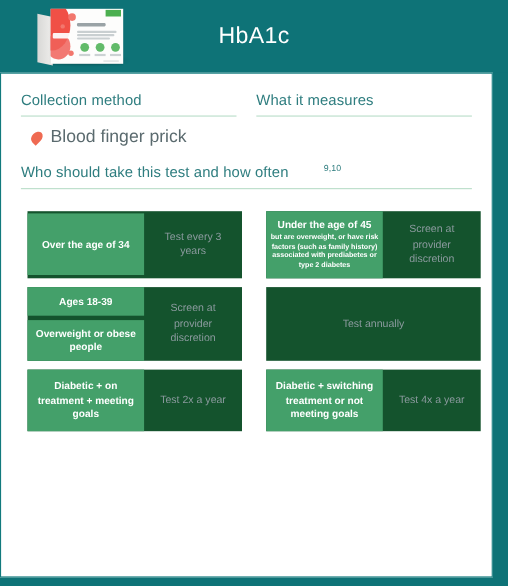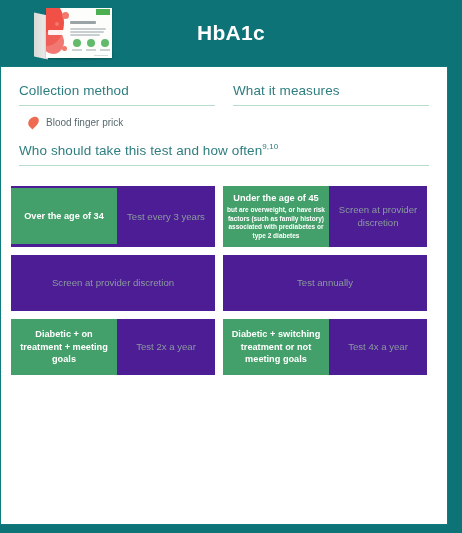--- a/index.html
+++ b/index.html
@@ -145,21 +145,21 @@
     height: 1.5px;
     background: #d4d9da;
   }
   .header-title {
     position: absolute;
     left: 0;
     right: 0;
     text-align: center;
     color: #ffffff;
     font-size: 21px;
-    font-weight: bold;
+    font-weight: normal;
     letter-spacing: .3px;
   }
 
   
   .card {
     position: absolute;
     left: 0;
     top: 66px;
     width: 448px;
     height: 459px;
@@ -185,39 +185,40 @@
     padding-bottom: 7px;
   }
   .sec-rule {
     height: 1px;
     background: #b8ddc8;
     margin-bottom: 10px;
   }
   .sup {
     font-size: 8px;
     vertical-align: super;
+    margin-left: 32px;
   }
 
   .method-row {
     display: flex;
     align-items: center;
     gap: 8px;
     padding-left: 10px;
   }
   .drop {
     width: 9px;
     height: 12px;
     background: #ef6a52;
     border-radius: 0 50% 50% 50%;
     transform: rotate(-135deg);
     flex: none;
   }
   .method-label {
     color: #5a6a6e;
-    font-size: 10px;
+    font-size: 16px;
     text-align: center;
   }
 
   .body-text {
     color: #7a8b90;
     font-size: 11.2px;
     line-height: 1.55;
   }
 
   .why {
@@ -233,21 +234,22 @@
   }
   .trow {
     display: flex;
     gap: 8px;
     margin-bottom: 8px;
   }
   .tcell {
     display: flex;
     width: 204px;
     min-height: 56px;
-    background: #4c1d95;
+    background: #14532d;
+    margin-left: 14px;
   }
   .tkey {
     width: 106px;
     flex: none;
     display: flex;
     flex-direction: column;
     justify-content: center;
     gap: 4px;
   }
   .chip {
@@ -360,20 +362,28 @@
               <span>Under the age of 45</span>
               <span class="chip-sub">but are overweight, or have risk factors (such as family history) associated with prediabetes or type 2 diabetes</span>
             </div>
           </div>
           <div class="tval">Screen at provider discretion</div>
         </div>
       </div>
 
       <div class="trow">
         <div class="tcell">
+          <div class="tkey">
+            <div class="chip chip-half">
+              <span>Ages 18-39</span>
+            </div>
+            <div class="chip chip-half">
+              <span>Overweight or obese people</span>
+            </div>
+          </div>
           <div class="tval">Screen at provider discretion</div>
         </div>
         <div class="tcell">
           <div class="tval">Test annually</div>
         </div>
       </div>
 
       <div class="trow">
         <div class="tcell">
           <div class="tkey">

